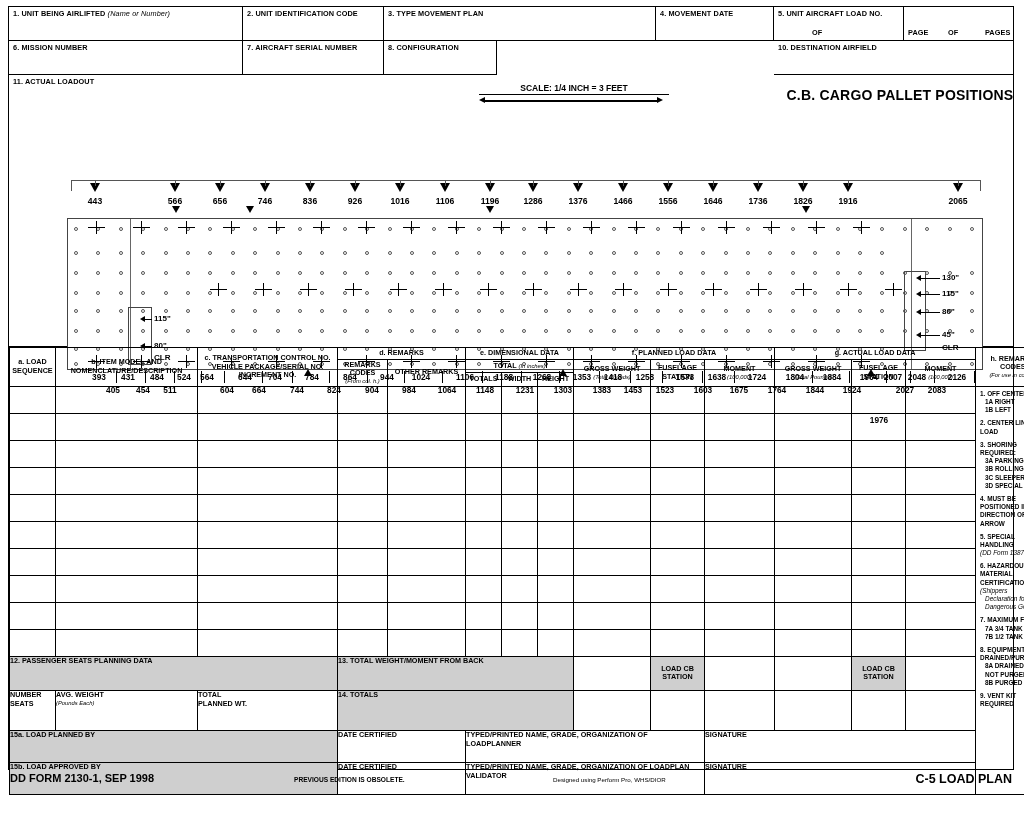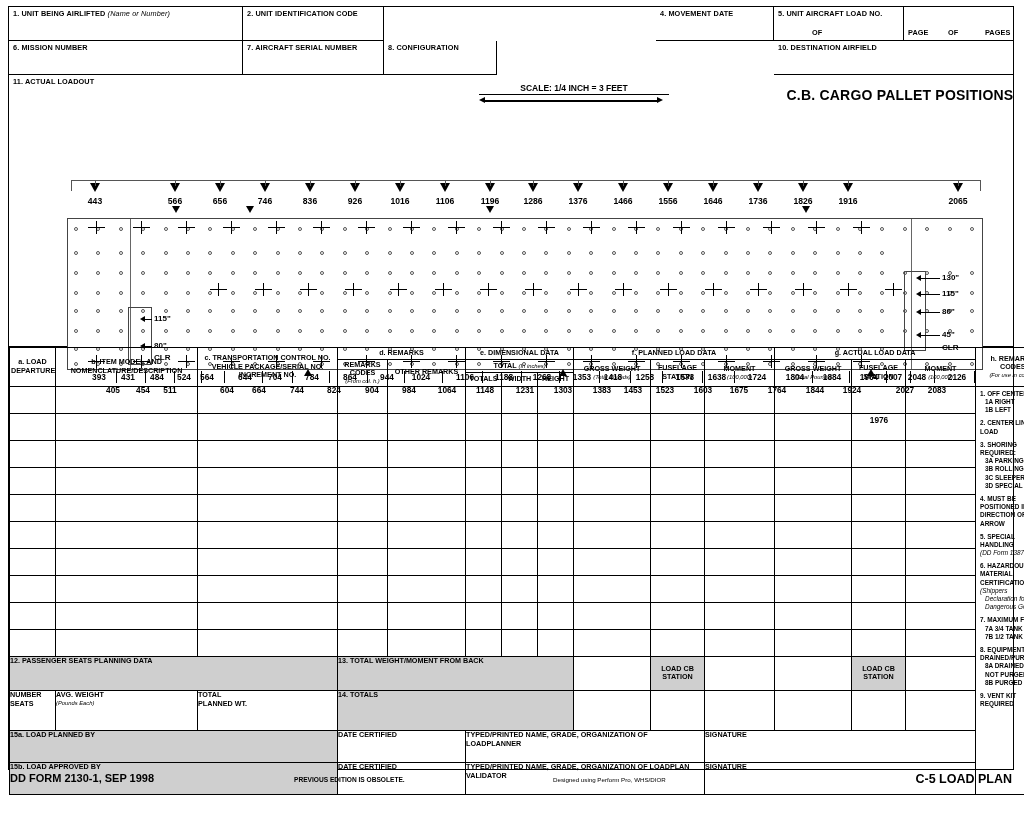--- a/index.html
+++ b/index.html
@@ -90,20 +90,24 @@
   <div id="frame">
 
     <div class="hcell" style="left:0;top:0;width:234px;height:34px;">
       <div class="t lbl"><span>1.</span>
         <span>UNIT BEING AIRLIFTED</span>
         <span class="lbl-i">(Name or Number)</span></div>
     </div>
     <div class="hcell" style="left:234px;top:0;width:141px;height:34px;">
       <div class="t lbl"><span>2.</span>
         <span>UNIT IDENTIFICATION CODE</span></div>
+    </div>
+    <div class="hcell" style="left:375px;top:0;width:272px;height:34px;">
+      <div class="t lbl"><span>3.</span>
+        <span>TYPE MOVEMENT PLAN</span></div>
     </div>
     <div class="hcell" style="left:647px;top:0;width:118px;height:34px;">
       <div class="t lbl"><span>4.</span>
         <span>MOVEMENT DATE</span></div>
     </div>
     <div class="hcell" style="left:765px;top:0;width:130px;height:34px;">
       <div class="t lbl"><span>5.</span>
         <span>UNIT AIRCRAFT LOAD NO.</span></div>
       <div class="lbl" style="position:absolute;left:38px;bottom:2px;">OF</div>
     </div>
@@ -770,21 +774,21 @@
             <col style="width:70px">
           <col style="width:77px">
             <col style="width:54px">
             <col style="width:70px">
           <col style="width:74.4px">
         </colgroup>
         <thead>
           <tr>
             <th rowspan="3">
               <span>a.  LOAD</span><br>
-              <span>DEPARTURE</span>
+              <span>SEQUENCE</span>
             </th>
             <th rowspan="3">
               <span>b.  ITEM MODEL AND</span><br>
               <span>NOMENCLATURE/DESCRIPTION</span>
             </th>
             <th rowspan="3">
               <span>c. TRANSPORTATION CONTROL NO.</span><br>
               <span>VEHICLE PACKAGE/SERIAL NO.</span><br>
               <span>INCREMENT NO.</span>
             </th>

